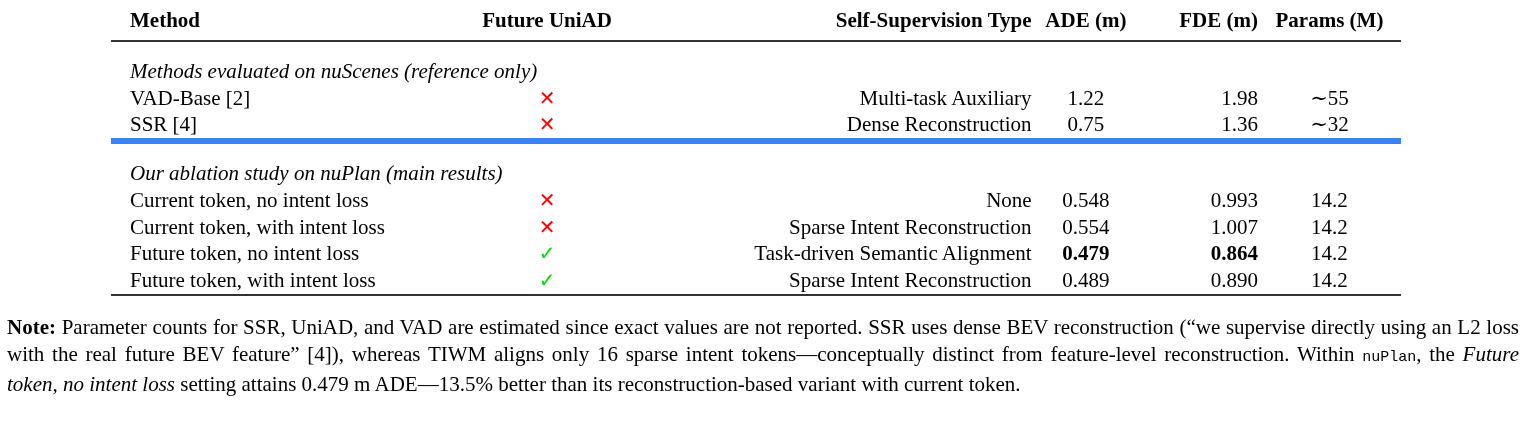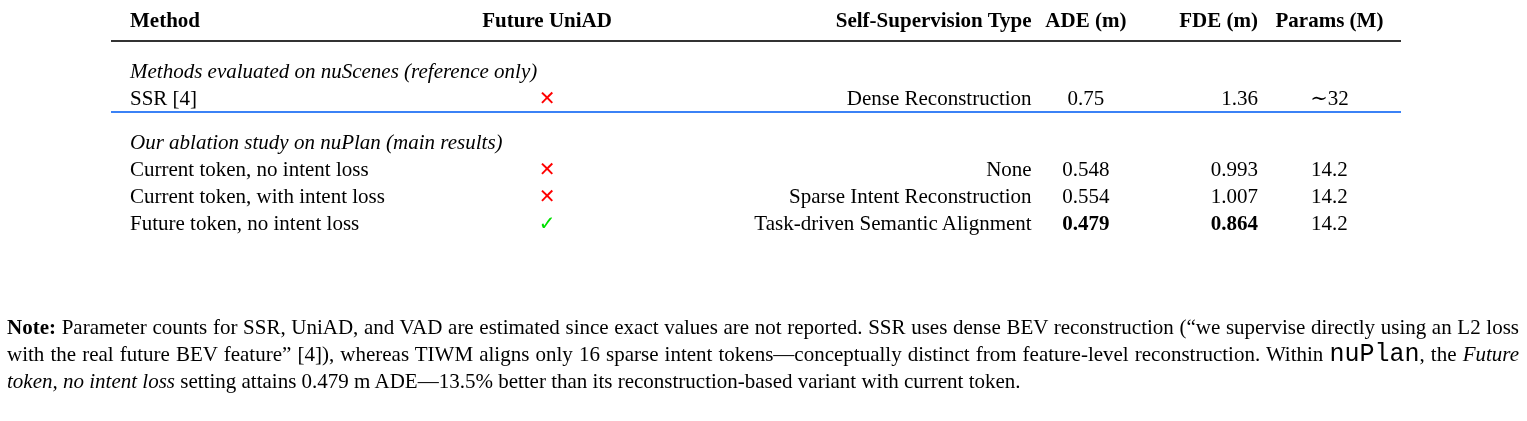--- a/index.html
+++ b/index.html
@@ -7,58 +7,66 @@
     width: 1527px; height: 421px; overflow: hidden; position: relative;
     font-family: "Liberation Serif", "DejaVu Serif", serif;
     color: #000000;
   }
   .table-wrap { position: absolute; left: 111px; top: 0; width: 1290px; }
   table { border-collapse: collapse; width: 1290px; font-size: 21px; line-height: 26.7px; }
   th, td { padding: 0; white-space: nowrap; }
   th { font-weight: bold; height: 39px; vertical-align: middle; padding-top: 1px; }
   thead tr { border-bottom: 2px solid #333333; }
   tr.group-title td { font-style: italic; padding-top: 16px; }
-  tr.sep { border-top: 2px solid #3b82f6; }
+  tr.sep { border-top: 6px solid #3b82f6; }
   tr.last { border-bottom: 2px solid #333333; }
   .c-method { text-align: left; width: 300px; padding-left: 19px; }
   .c-intent { text-align: center; width: 245px; }
   .c-sup { text-align: right; width: 370px; }
   .c-ade { text-align: center; width: 110px; }
   .c-fde { text-align: right; width: 120px; }
   .c-par { text-align: center; width: 145px; }
   .bold { font-weight: bold; margin-top: 28px; }
   .mark { display: inline-block; font-family: "DejaVu Sans", sans-serif; font-size: 20px; }
   .mark.cross { color: #ff0000; }
   .mark.check { color: #00e000; }
   .note {
     position: absolute; left: 7px; top: 314px; width: 1512px;
     font-size: 21px; line-height: 26.7px; text-align: justify;
   }
   .note b { font-weight: bold; }
   .note i { font-style: italic; }
-  .note .mono { font-family: "Liberation Mono", "DejaVu Sans Mono", monospace; font-size: 25px; }
+  .note .mono { font-family: "Liberation Mono", "DejaVu Sans Mono", monospace; font-size: 15px; }
 </style>
 </head>
 <body>
 
 <div class="table-wrap">
   <table>
     <thead>
       <tr>
         <th class="c-method">Method</th>
         <th class="c-intent">Future UniAD</th>
         <th class="c-sup">Self-Supervision Type</th>
         <th class="c-ade">ADE (m)</th>
         <th class="c-fde">FDE (m)</th>
         <th class="c-par">Params (M)</th>
       </tr>
     </thead>
     <tbody>
       <tr class="group-title">
         <td colspan="6" class="c-method">Methods evaluated on nuScenes (reference only)</td>
+      </tr>
+      <tr>
+        <td class="c-method">VAD-Base [2]</td>
+        <td class="c-intent"><span class="mark cross">✕</span></td>
+        <td class="c-sup">Multi-task Auxiliary</td>
+        <td class="c-ade">1.22</td>
+        <td class="c-fde">1.98</td>
+        <td class="c-par">∼55</td>
       </tr>
       <tr>
         <td class="c-method">SSR [4]</td>
         <td class="c-intent"><span class="mark cross">✕</span></td>
         <td class="c-sup">Dense Reconstruction</td>
         <td class="c-ade">0.75</td>
         <td class="c-fde">1.36</td>
         <td class="c-par">∼32</td>
       </tr>
 
@@ -82,17 +90,25 @@
         <td class="c-par">14.2</td>
       </tr>
       <tr>
         <td class="c-method">Future token, no intent loss</td>
         <td class="c-intent"><span class="mark check">✓</span></td>
         <td class="c-sup">Task-driven Semantic Alignment</td>
         <td class="c-ade bold">0.479</td>
         <td class="c-fde bold">0.864</td>
         <td class="c-par">14.2</td>
       </tr>
+      <tr class="last">
+        <td class="c-method">Future token, with intent loss</td>
+        <td class="c-intent"><span class="mark check">✓</span></td>
+        <td class="c-sup">Sparse Intent Reconstruction</td>
+        <td class="c-ade">0.489</td>
+        <td class="c-fde">0.890</td>
+        <td class="c-par">14.2</td>
+      </tr>
     </tbody>
   </table>
 </div>
 
 <div class="note"><b>Note:</b><span> Parameter counts for SSR, UniAD, and VAD are estimated since exact values are not reported. SSR uses dense BEV reconstruction (“we supervise directly using an L2 loss with the real future BEV feature” [4]), whereas TIWM aligns only 16 sparse intent tokens—conceptually distinct from feature-level reconstruction. Within </span><span class="mono">nuPlan</span><span>, the </span><i>Future token, no intent loss</i><span> setting attains 0.479 m ADE—13.5% better than its reconstruction-based variant with current token.</span></div>
 
 </body></html>

